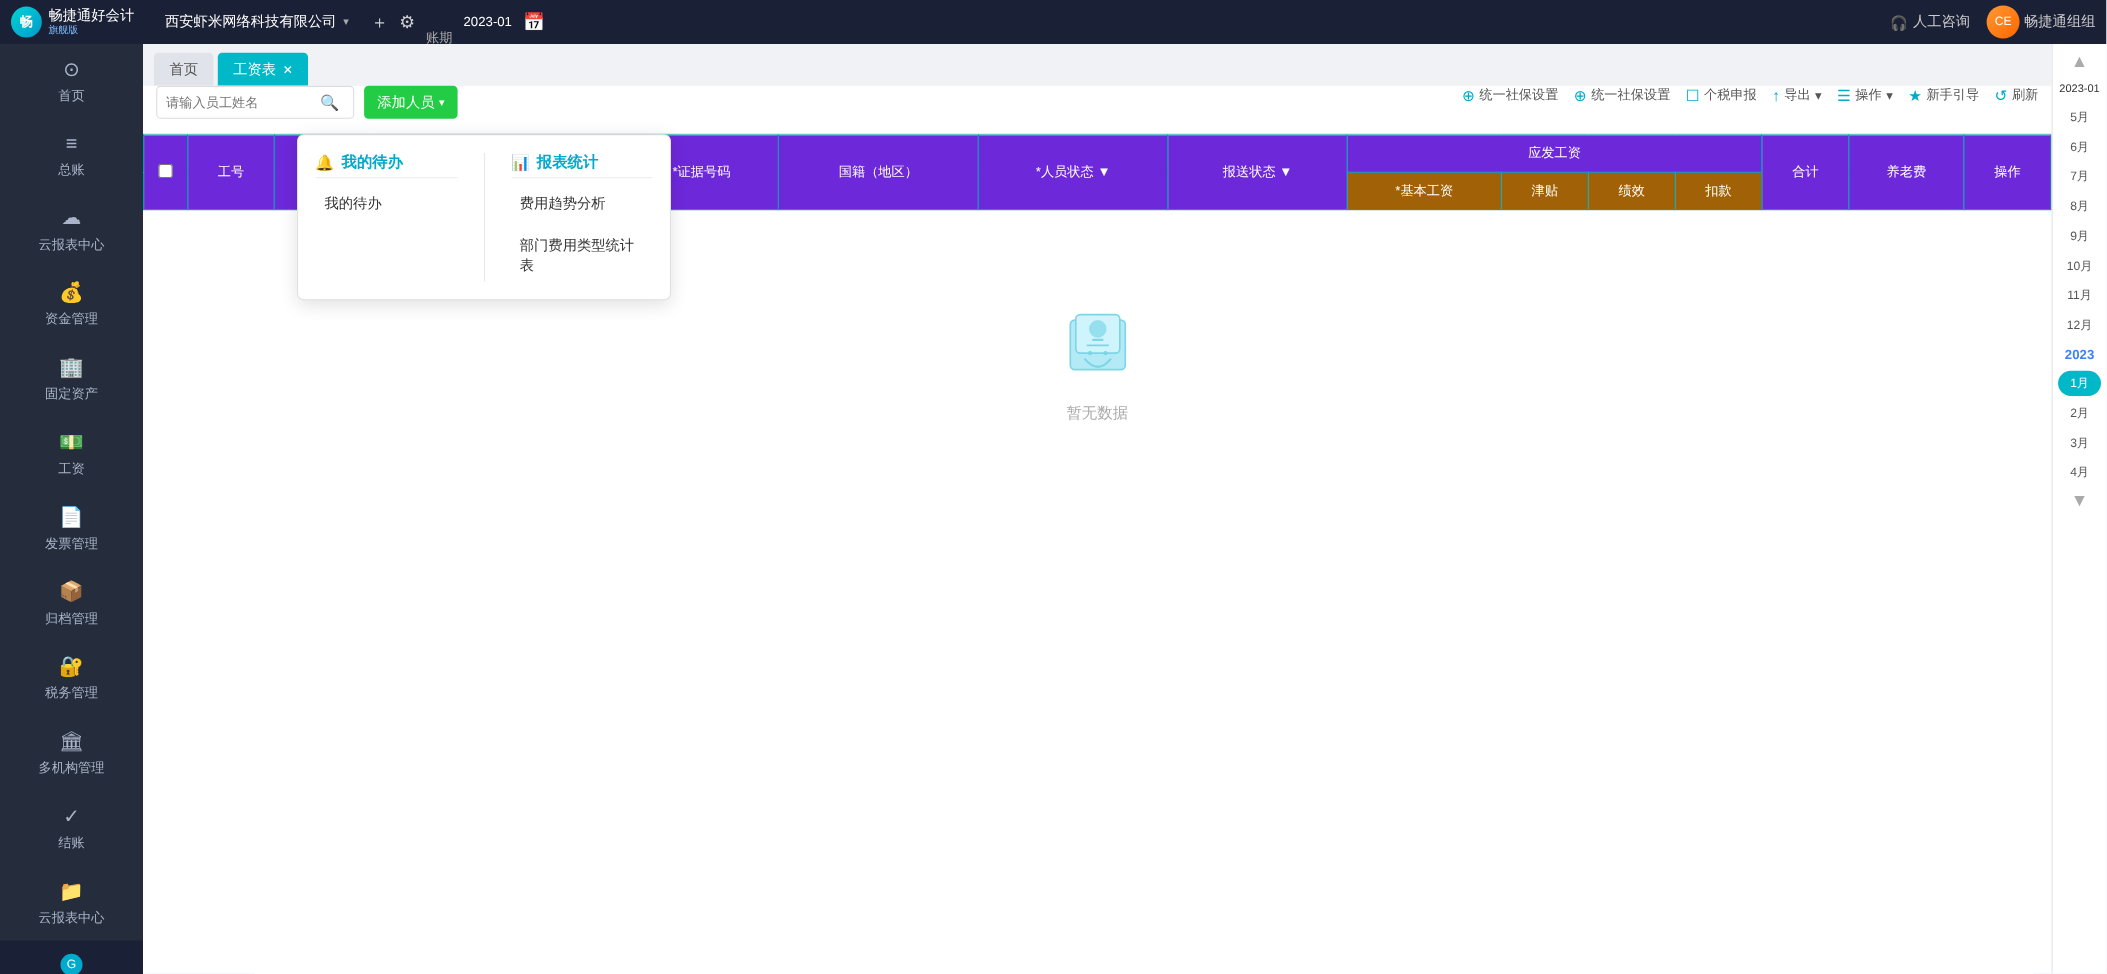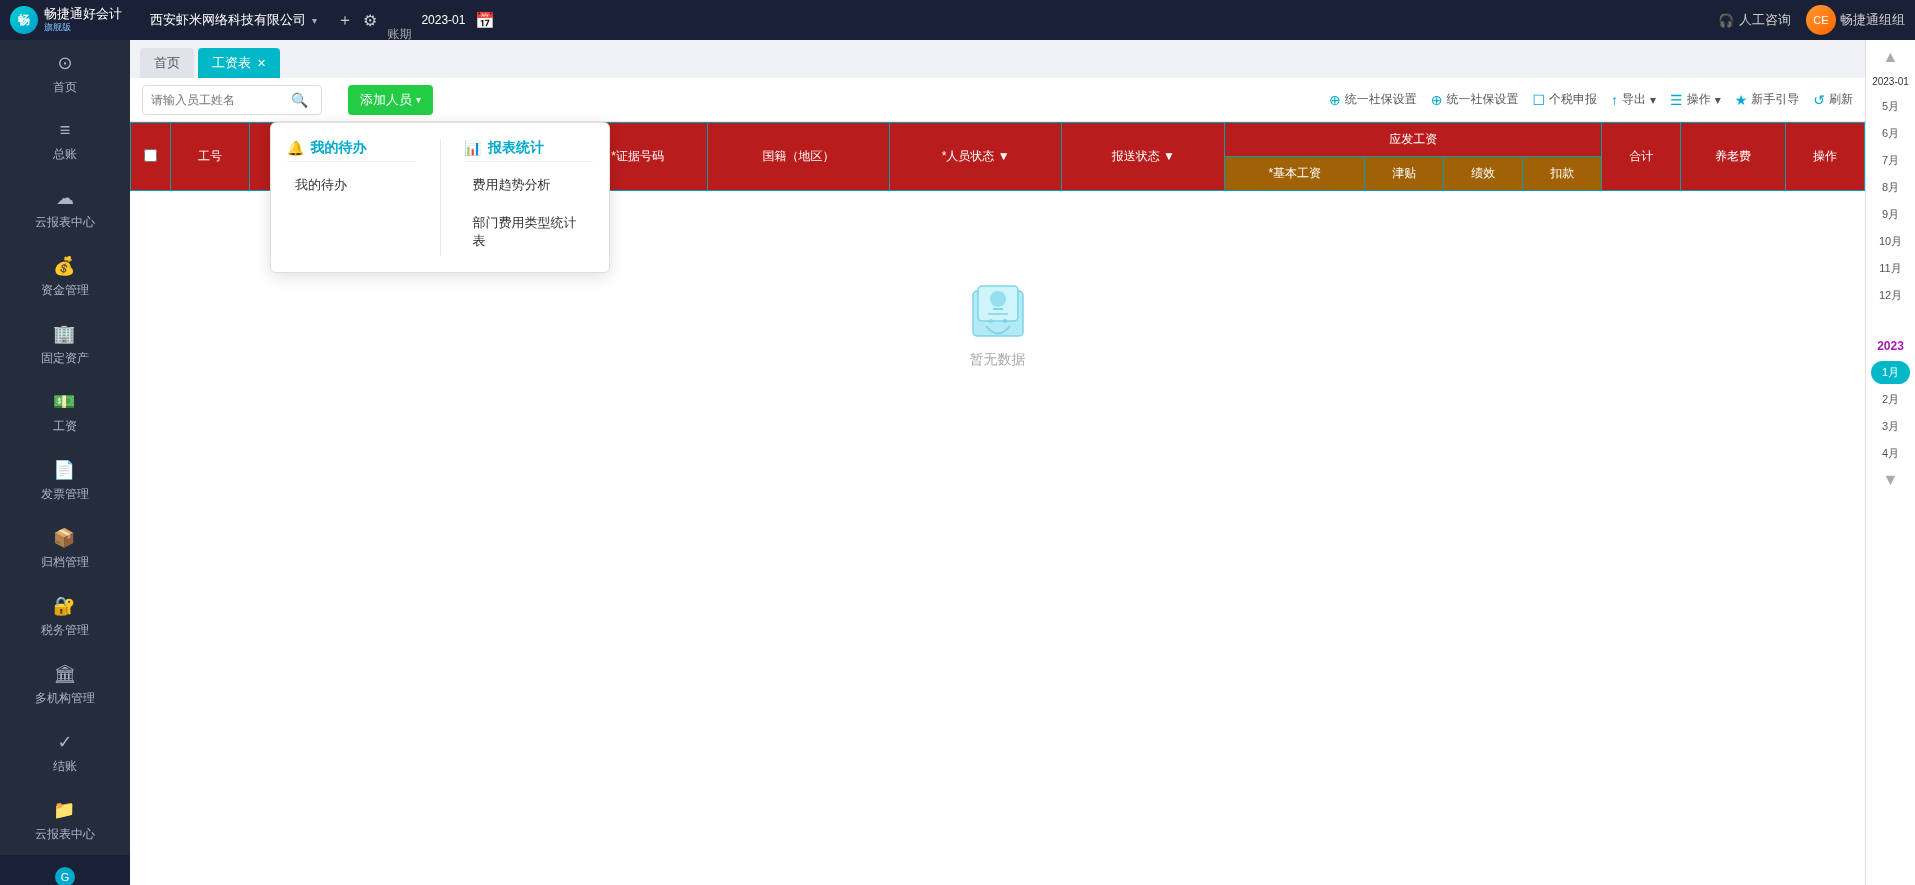--- a/index.html
+++ b/index.html
@@ -126,23 +126,23 @@
       background: #00b8c8;
       color: white;
     }
     .tab-close { font-size: 11px; cursor: pointer; }
 
     
     .toolbar {
       height: 44px;
       background: white;
       display: flex;
-      align-items: center;
+      align-items: flex-start;
       padding: 0 12px;
-      gap: 26px;
+      gap: 9px;
       flex-shrink: 0;
       border-bottom: 1px solid #e8e8e8;
     }
     .search-box {
       display: flex; align-items: center;
       border: 1px solid #ddd;
       border-radius: 4px;
       padding: 0 8px;
       height: 30px;
       width: 180px;
@@ -182,21 +182,21 @@
       flex: 1;
       overflow: auto;
       background: white;
     }
     .salary-table {
       width: 100%;
       border-collapse: collapse;
       font-size: 12px;
     }
     .salary-table thead tr th {
-      background: #b91c1c;
+      background: #6d28d9;
       color: white;
       padding: 8px 6px;
       text-align: center;
       border: 1px solid #009eb0;
       white-space: nowrap;
       font-weight: normal;
     }
     .salary-table thead tr.sub-header th {
       background: #a16207;
     }
@@ -211,20 +211,21 @@
 
     
     .empty-state {
       display: flex;
       flex-direction: column;
       align-items: center;
       justify-content: center;
       padding: 80px 0;
       color: #aaa;
       font-size: 14px;
+      gap: 16px;
     }
 
     
     .dropdown-popup {
       position: absolute;
       top: 82px;
       left: 140px;
       width: 340px;
       background: white;
       border: 1px solid #e0e0e0;
@@ -280,24 +281,23 @@
     .timeline-item.current {
       background: #00b8c8;
       color: white;
       border-radius: 12px;
       padding: 4px 8px;
       margin: 2px auto;
       width: 80%;
       text-align: center;
     }
     .timeline-item.year-label {
-      color: #a21caf;
+      color: #3b82f6;
       font-weight: bold;
       font-size: 12px;
-      margin-top: 24px;
     }
     .timeline-nav {
       font-size: 16px; color: #aaa; cursor: pointer; padding: 4px;
       display: flex; align-items: center; justify-content: center;
     }
   </style>
 </head>
 <body>
 
 <div class="top-header">

